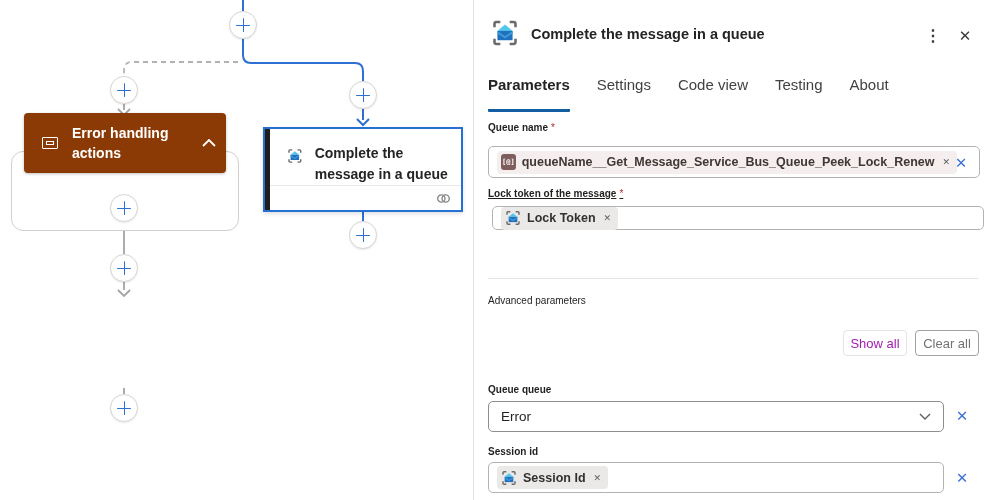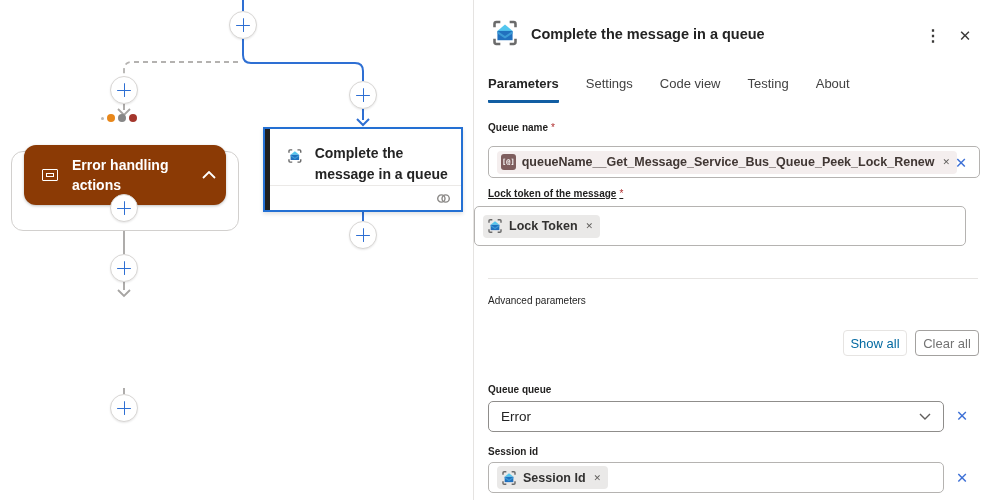--- a/index.html
+++ b/index.html
@@ -15,22 +15,22 @@
   .plus-btn::before, .plus-btn::after { content:""; position:absolute; background:#2e6fd3; border-radius:1px; }
   .plus-btn::before { left:6px; right:6px; top:12.5px; height:1.8px; }
   .plus-btn::after  { top:6px; bottom:6px; left:12.5px; width:1.8px; }
 
   .status-dots { position:absolute; display:flex; align-items:center; gap:3px; }
   .status-dots .mini { width:3px; height:3px; border-radius:50%; background:#b9b7b5; }
   .status-dots .dot { width:8px; height:8px; border-radius:50%; }
 
   .scope-body { position:absolute; left:11px; top:151px; width:228px; height:80px;
     background:#fff; border:1.5px solid #d2d0ce; border-radius:12px; }
-  .scope-header { position:absolute; left:24px; top:145px; width:202px; height:60px;
-    background:#8b3a05; border-radius:12px; box-shadow:0 1px 3px rgba(0,0,0,.25);
+  .scope-header { position:absolute; left:24px; top:113px; width:202px; height:60px;
+    background:#8b3a05; border-radius:4px; box-shadow:0 1px 3px rgba(0,0,0,.25);
     display:flex; align-items:center; padding:0 10px 0 18px; cursor:pointer; }
   .scope-frame-icon { width:16px; height:12px; border:1.6px solid #fff; border-radius:1px;
     display:flex; align-items:center; justify-content:center; flex:0 0 auto; }
   .scope-frame-icon i { display:block; width:8px; height:4px; border:1.3px solid #fff; }
   .scope-title { color:#fff; font-size:14px; font-weight:700; line-height:20px; margin-left:14px; width:120px; }
   .scope-chevron { margin-left:auto; color:#fff; }
 
   .action-node { position:absolute; background:#fff; display:flex; flex-direction:column;
     box-shadow:0 1.5px 4px rgba(0,0,0,.12); cursor:pointer; }
   .action-node .leftbar { position:absolute; left:0; top:0; bottom:0; width:5px; background:#1f1e1d; }
@@ -45,21 +45,21 @@
   #panel { position:absolute; left:473px; top:0; width:527px; height:500px; background:#fff;
     border-left:1px solid #e5e3e1; }
   .panel-header-icon { position:absolute; left:17px; top:19px; }
   .panel-title { position:absolute; left:57px; top:26px; font-size:14.5px; font-weight:700; color:#242424; }
   .icon-btn { position:absolute; top:24px; width:24px; height:24px; border:none; background:none;
     cursor:pointer; font-size:16px; color:#3b3a39; line-height:22px; text-align:center; }
   #kebab-btn { left:447px; font-weight:700; }
   #close-btn { left:479px; font-size:15px; }
 
   .tabs { position:absolute; left:14px; top:76px; display:flex; gap:27px; }
-  .tab { font-size:13px; color:#424242; padding-bottom:9px; cursor:pointer; border-bottom:3px solid transparent; }
+  .tab { font-size:15px; color:#424242; padding-bottom:16px; cursor:pointer; border-bottom:3px solid transparent; }
   .tab.active { font-weight:700; color:#242424; border-bottom-color:#115ea3; border-radius:1px; }
 
   .fld-label { position:absolute; font-size:10px; font-weight:700; color:#201f1e; }
   .req { color:#b02e2e; margin-left:3px; font-weight:400; }
 
   .field-box { position:absolute; background:#fff; border:1px solid #b5b3b1; border-radius:5px;
     display:flex; align-items:center; padding:0 8px; }
   .token-pill { display:inline-flex; align-items:center; gap:6px; height:23px; padding:0 7px 0 4px;
     border-radius:4px; font-size:12.5px; font-weight:700; cursor:pointer; max-width:460px; white-space:nowrap; }
   .pill-param { background:#f4eeee; color:#413734; }
@@ -72,21 +72,21 @@
 
   .divider { position:absolute; left:14px; width:490px; height:1px; background:#e6e4e2; top:278px; }
   .section-label { position:absolute; left:14px; top:295px; font-size:10px; color:#242424; }
 
   .select-box { position:absolute; background:#fff; border:1px solid #8f8d8b; border-radius:5px;
     display:flex; align-items:center; padding:0 12px; font-size:13.5px; color:#3b3a39; cursor:pointer; }
   .select-box .chev { margin-left:auto; }
 
   .small-btn { position:absolute; height:26px; border-radius:4px; background:#fff; font-size:13px;
     font-family:inherit; cursor:pointer; }
-  #show-all-btn { left:369px; top:330px; width:64px; border:1px solid #e6e4e2; color:#0369a1; cursor:default; }
+  #show-all-btn { left:369px; top:330px; width:64px; border:1px solid #e6e4e2; color:#a21caf; cursor:default; }
   #clear-all-btn { left:441px; top:330px; width:64px; border:1px solid #a3a19f; color:#737373; }
 </style>
 </head>
 <body>
 
 <svg width="0" height="0" style="position:absolute">
   <defs>
     <symbol id="sb-icon" viewBox="0 0 24 24">
       <path d="M8,2.6 H4.6 Q3,2.6 3,4.2 V7" fill="none" stroke="#6b6b6b" stroke-width="2.2"></path>
       <path d="M8,21.4 H4.6 Q3,21.4 3,19.8 V17" fill="none" stroke="#6b6b6b" stroke-width="2.2"></path>
@@ -194,21 +194,21 @@
       <span class="param-chip">[@]</span>
       <span>queueName__Get_Message_Service_Bus_Queue_Peek_Lock_Renew</span>
       <span class="pill-x">✕</span>
     </span>
     <button class="clear-x" style="right:8px; top:6px; position:absolute;">✕</button>
   </div>
 
   <div class="fld-label" style="left:14px; top:188px;text-decoration:underline;">
     <span>Lock token of the message</span><span class="req">*</span>
   </div>
-  <div class="field-box" style="left:0; top:206px; width:492px; height:40px;">
+  <div class="field-box" style="left:18px; top:206px; width:492px; height:24px;">
     <span class="token-pill pill-gray">
       <svg width="16" height="16">
           <use href="#sb-icon"></use>
         </svg>
       <span>Lock Token</span>
       <span class="pill-x">✕</span>
     </span>
   </div>
 
   <div class="divider"></div>

